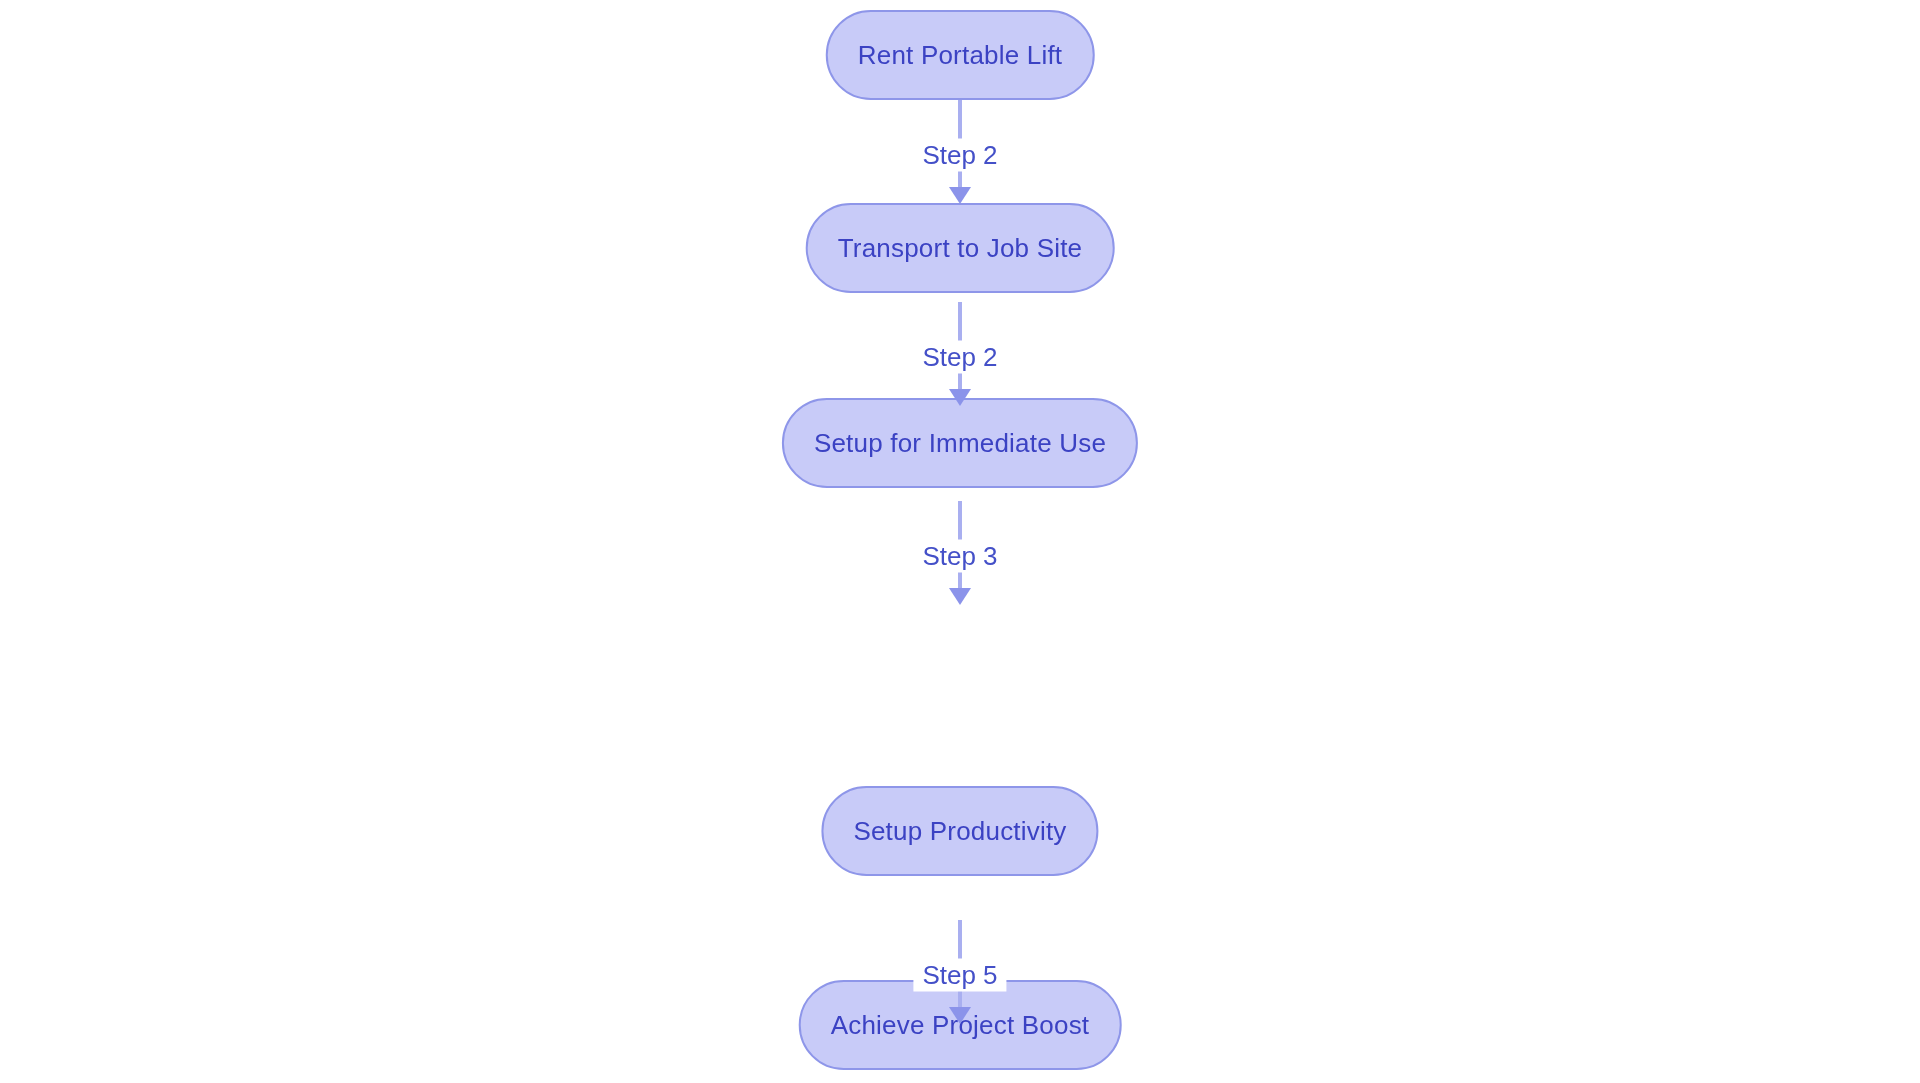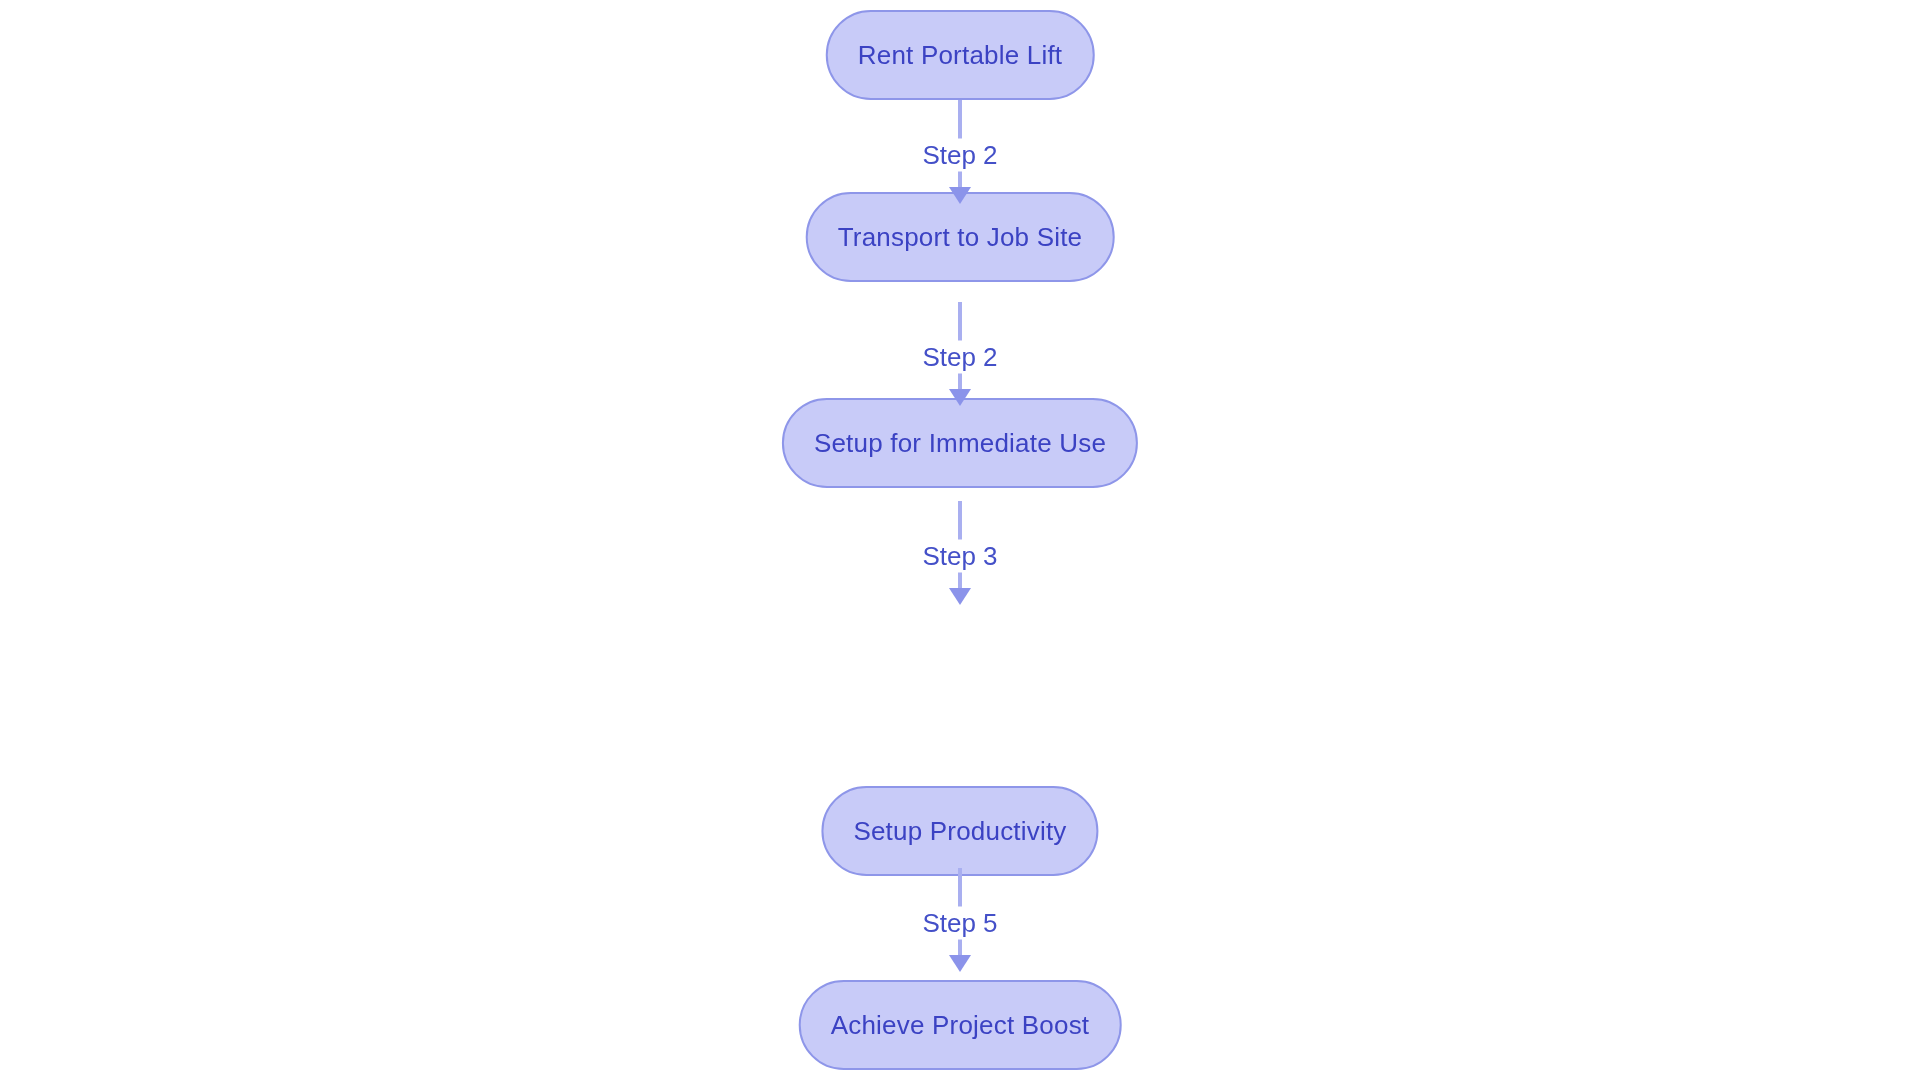--- a/index.html
+++ b/index.html
@@ -37,39 +37,39 @@
     justify-content: center;
     padding: 0 30px;
     white-space: nowrap;
   }
   .node-label {
     color: var(--node-text);
     font-size: 26px;
     letter-spacing: 0.2px;
   }
   .n1 { top: 10px;  min-width: 240px; }
-  .n2 { top: 192px; min-width: 272px; }
+  .n2 { top: 203px; min-width: 272px; }
   .n3 { top: 398px; min-width: 316px; align-items: center; }
   .n4 { top: 592px; min-width: 250px; }
   .n5 { top: 786px; min-width: 250px; }
   .n6 { top: 980px; min-width: 282px; }
 
   
   .edge {
     position: absolute;
     left: 50%;
     transform: translateX(-50%);
     width: 140px;
     height: 104px;
   }
   .e1 { top: 100px; }
   .e2 { top: 302px; }
   .e3 { top: 501px; }
   .e4 { top: 682px; }
-  .e5 { top: 868px; }
+  .e5 { top: 920px; }
 
   .edge-line {
     position: absolute;
     left: 50%;
     transform: translateX(-50%);
     top: 0;
     height: 90px;
     width: 4px;
     background: var(--edge-line);
   }

